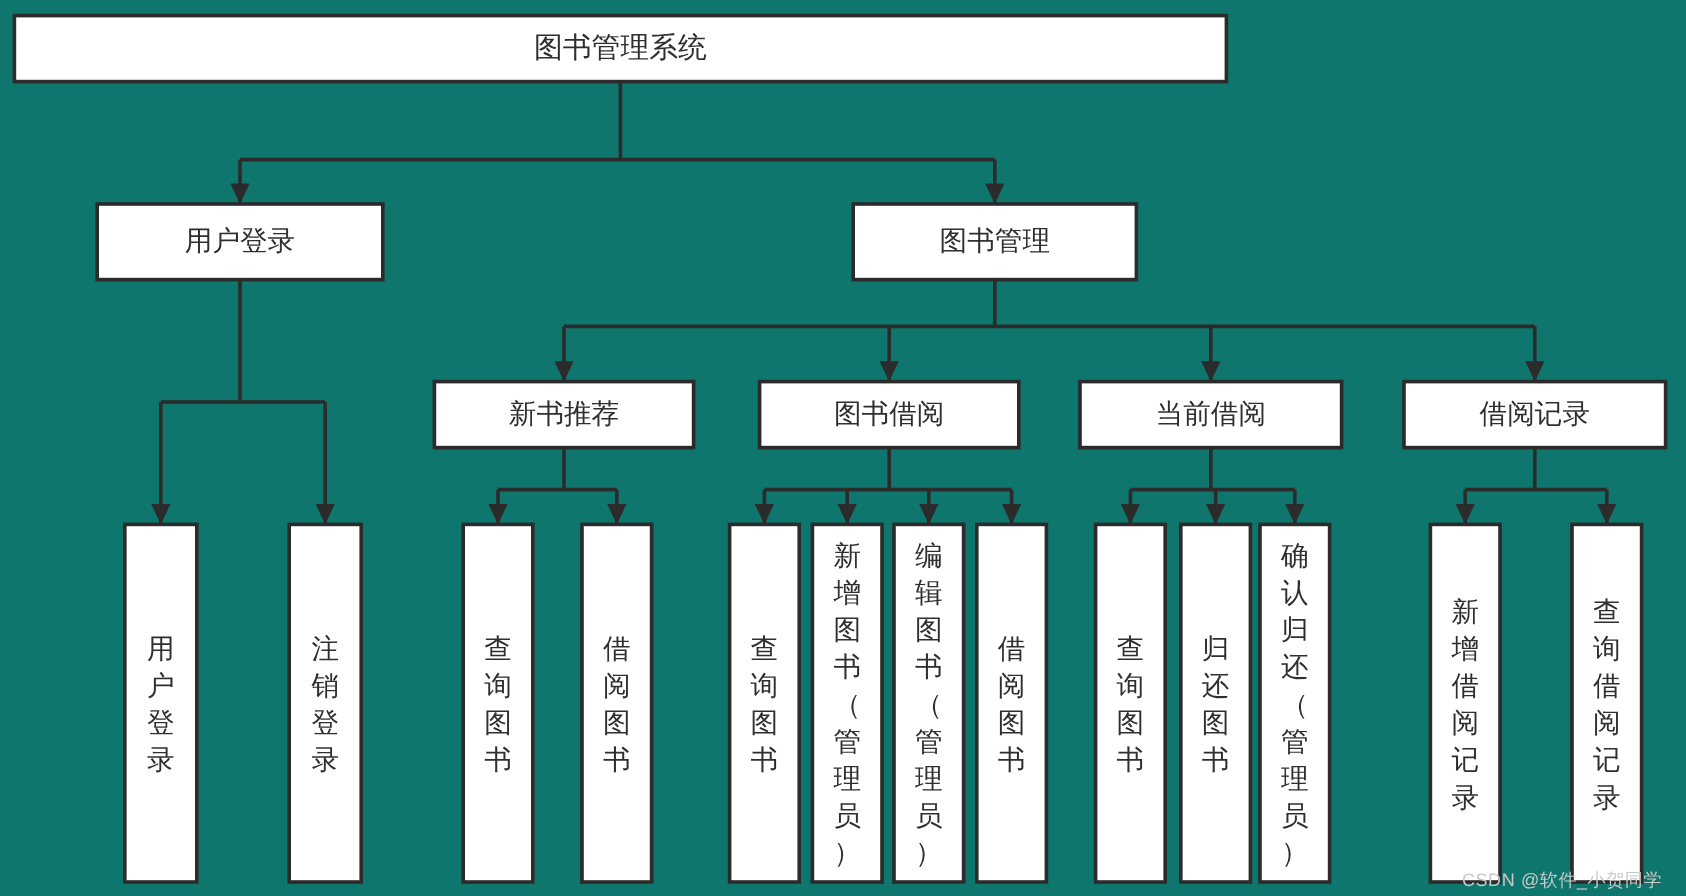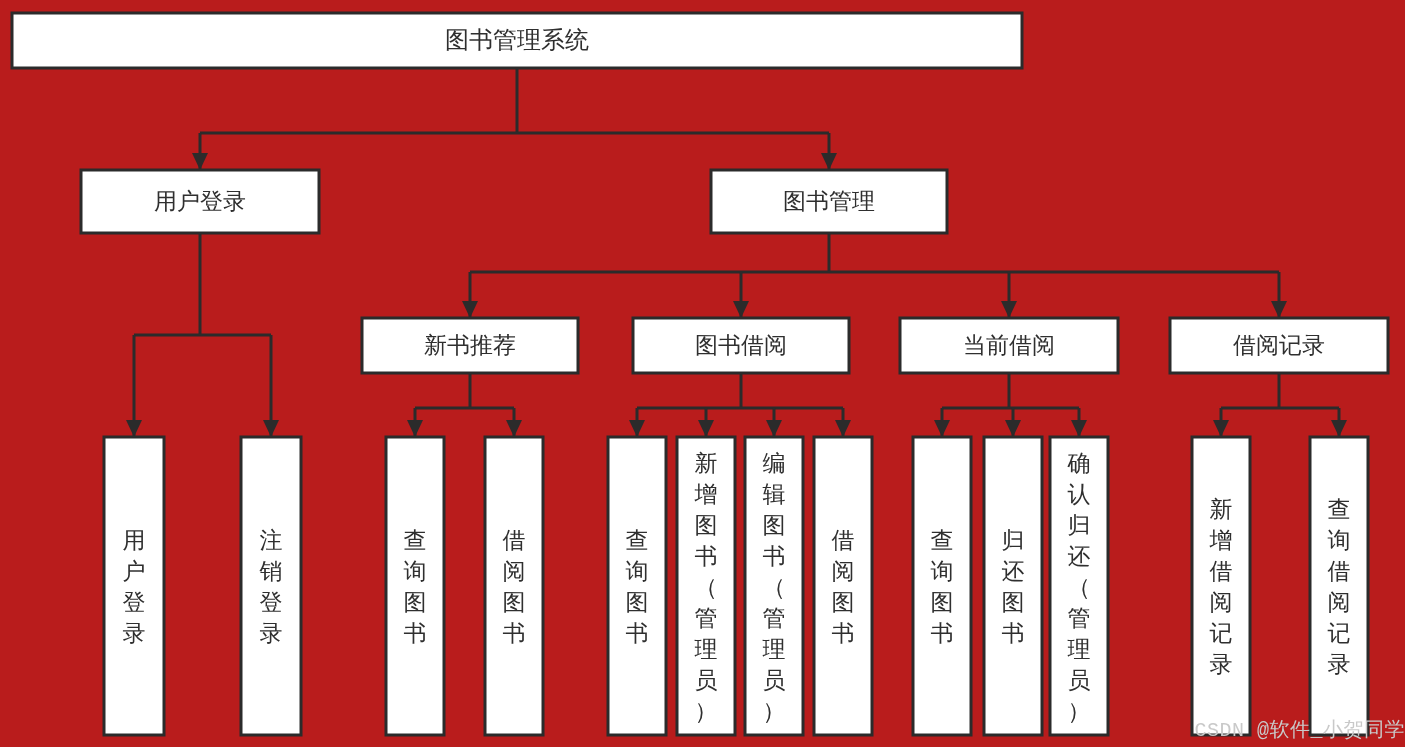--- a/index.html
+++ b/index.html
@@ -10,21 +10,21 @@
   body {
     width: 1405px;
     height: 747px;
     font-family: "Liberation Sans", "DejaVu Sans", sans-serif;
     overflow: hidden;
   }
   #diagram-root {
     position: relative;
     width: 1405px;
     height: 747px;
-    background: #b91c1c;
+    background: #0f766e;
   }
   svg.diagram-canvas {
     position: absolute;
     left: 0;
     top: 0;
     width: 1405px;
     height: 747px;
     display: block;
   }
   .node-rect {
@@ -52,25 +52,25 @@
     stroke: #2b2b2b;
     stroke-width: 3;
     fill: none;
   }
   .arrow-head {
     fill: #2b2b2b;
     stroke: none;
   }
   .watermark {
     position: absolute;
-    right: 0;
+    right: 20px;
     bottom: 4px;
     color: #c9c9c9;
-    font-size: 20px;
-    font-family: Liberation Mono, monospace;
+    font-size: 15px;
+    font-family: Liberation Sans, sans-serif;
     white-space: nowrap;
     letter-spacing: 0.5px;
   }
 </style>
 </head>
 <body>
 
 <div id="diagram-root">
 
   <svg class="diagram-canvas" viewBox="0 0 1405 747">

